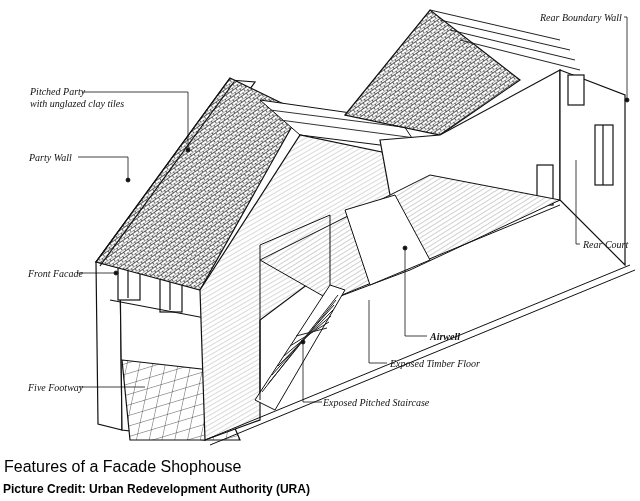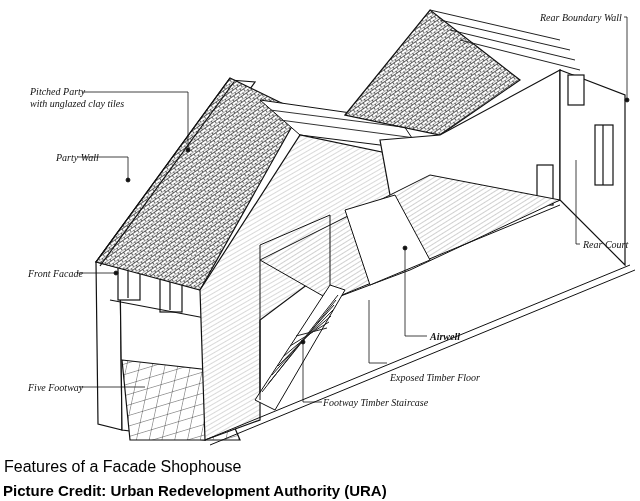--- a/index.html
+++ b/index.html
@@ -1,20 +1,20 @@
 <!DOCTYPE html>
 <html><head>
 <meta charset="utf-8">
 <style>
   html,body{margin:0;padding:0;background:#fff;}
   body{width:640px;height:501px;position:relative;overflow:hidden;font-family:"Liberation Serif",serif;}
   .drawing{position:absolute;left:0;top:0;width:640px;height:460px;}
   .lbl{position:absolute;font-family:"Liberation Serif",serif;font-style:italic;font-size:10px;color:#111;white-space:nowrap;line-height:11px;}
   .title{position:absolute;left:4px;top:458px;font-family:"Liberation Sans",sans-serif;font-size:16px;color:#000;white-space:nowrap;}
-  .credit{position:absolute;left:3px;top:482px;font-family:"Liberation Sans",sans-serif;font-weight:bold;font-size:15px;color:#000;white-space:nowrap;}
+  .credit{position:absolute;left:3px;top:482px;font-family:"Liberation Sans",sans-serif;font-weight:bold;font-size:12px;color:#000;white-space:nowrap;}
 </style>
 </head>
 <body>
 
 <svg class="drawing" viewBox="0 0 640 460" width="640" height="460" xmlns="http://www.w3.org/2000/svg">
   <defs>
     <pattern id="tiles" width="6" height="5" patternUnits="userSpaceOnUse" patternTransform="rotate(-35)">
       <rect width="6" height="5" fill="#fff"></rect>
       <path d="M0 0 H6 M0 2.5 H6 M1.5 0 V2.5 M4.5 2.5 V5" stroke="#222" stroke-width="0.7"></path>
     </pattern>
@@ -109,23 +109,23 @@
     <polyline points="405,248 405,336 427,336"></polyline>
     <circle cx="405" cy="248" r="2" fill="#111"></circle>
     <polyline points="369,300 369,363 387,363"></polyline>
     <polyline points="303,342 303,402 322,402"></polyline>
     <circle cx="303" cy="342" r="2" fill="#111"></circle>
   </g>
 </svg>
 
 <div class="lbl" style="left:30px;top:86px;">Pitched Party</div>
 <div class="lbl" style="left:30px;top:98px;">with unglazed clay tiles</div>
-<div class="lbl" style="left:29px;top:152px;margin-left:27px;">Party Wall</div>
+<div class="lbl" style="left:29px;top:152px;">Party Wall</div>
 <div class="lbl" style="left:28px;top:268px;">Front Facade</div>
 <div class="lbl" style="left:28px;top:382px;">Five Footway</div>
 <div class="lbl" style="left:540px;top:12px;">Rear Boundary Wall</div>
 <div class="lbl" style="left:583px;top:239px;text-align:right;">Rear Court</div>
 <div class="lbl" style="left:430px;top:331px;font-weight:bold;">Airwell</div>
-<div class="lbl" style="left:390px;top:358px;margin-top:14px;">Exposed Timber Floor</div>
-<div class="lbl" style="left:323px;top:397px;">Footway Timber Staircase</div>
+<div class="lbl" style="left:390px;top:358px;">Exposed Timber Floor</div>
+<div class="lbl" style="left:323px;top:397px;">Exposed Pitched Staircase</div>
 
 <div class="title">Features of a Facade Shophouse</div>
 <div class="credit">Picture Credit: Urban Redevelopment Authority (URA)</div>
 
 </body></html>

